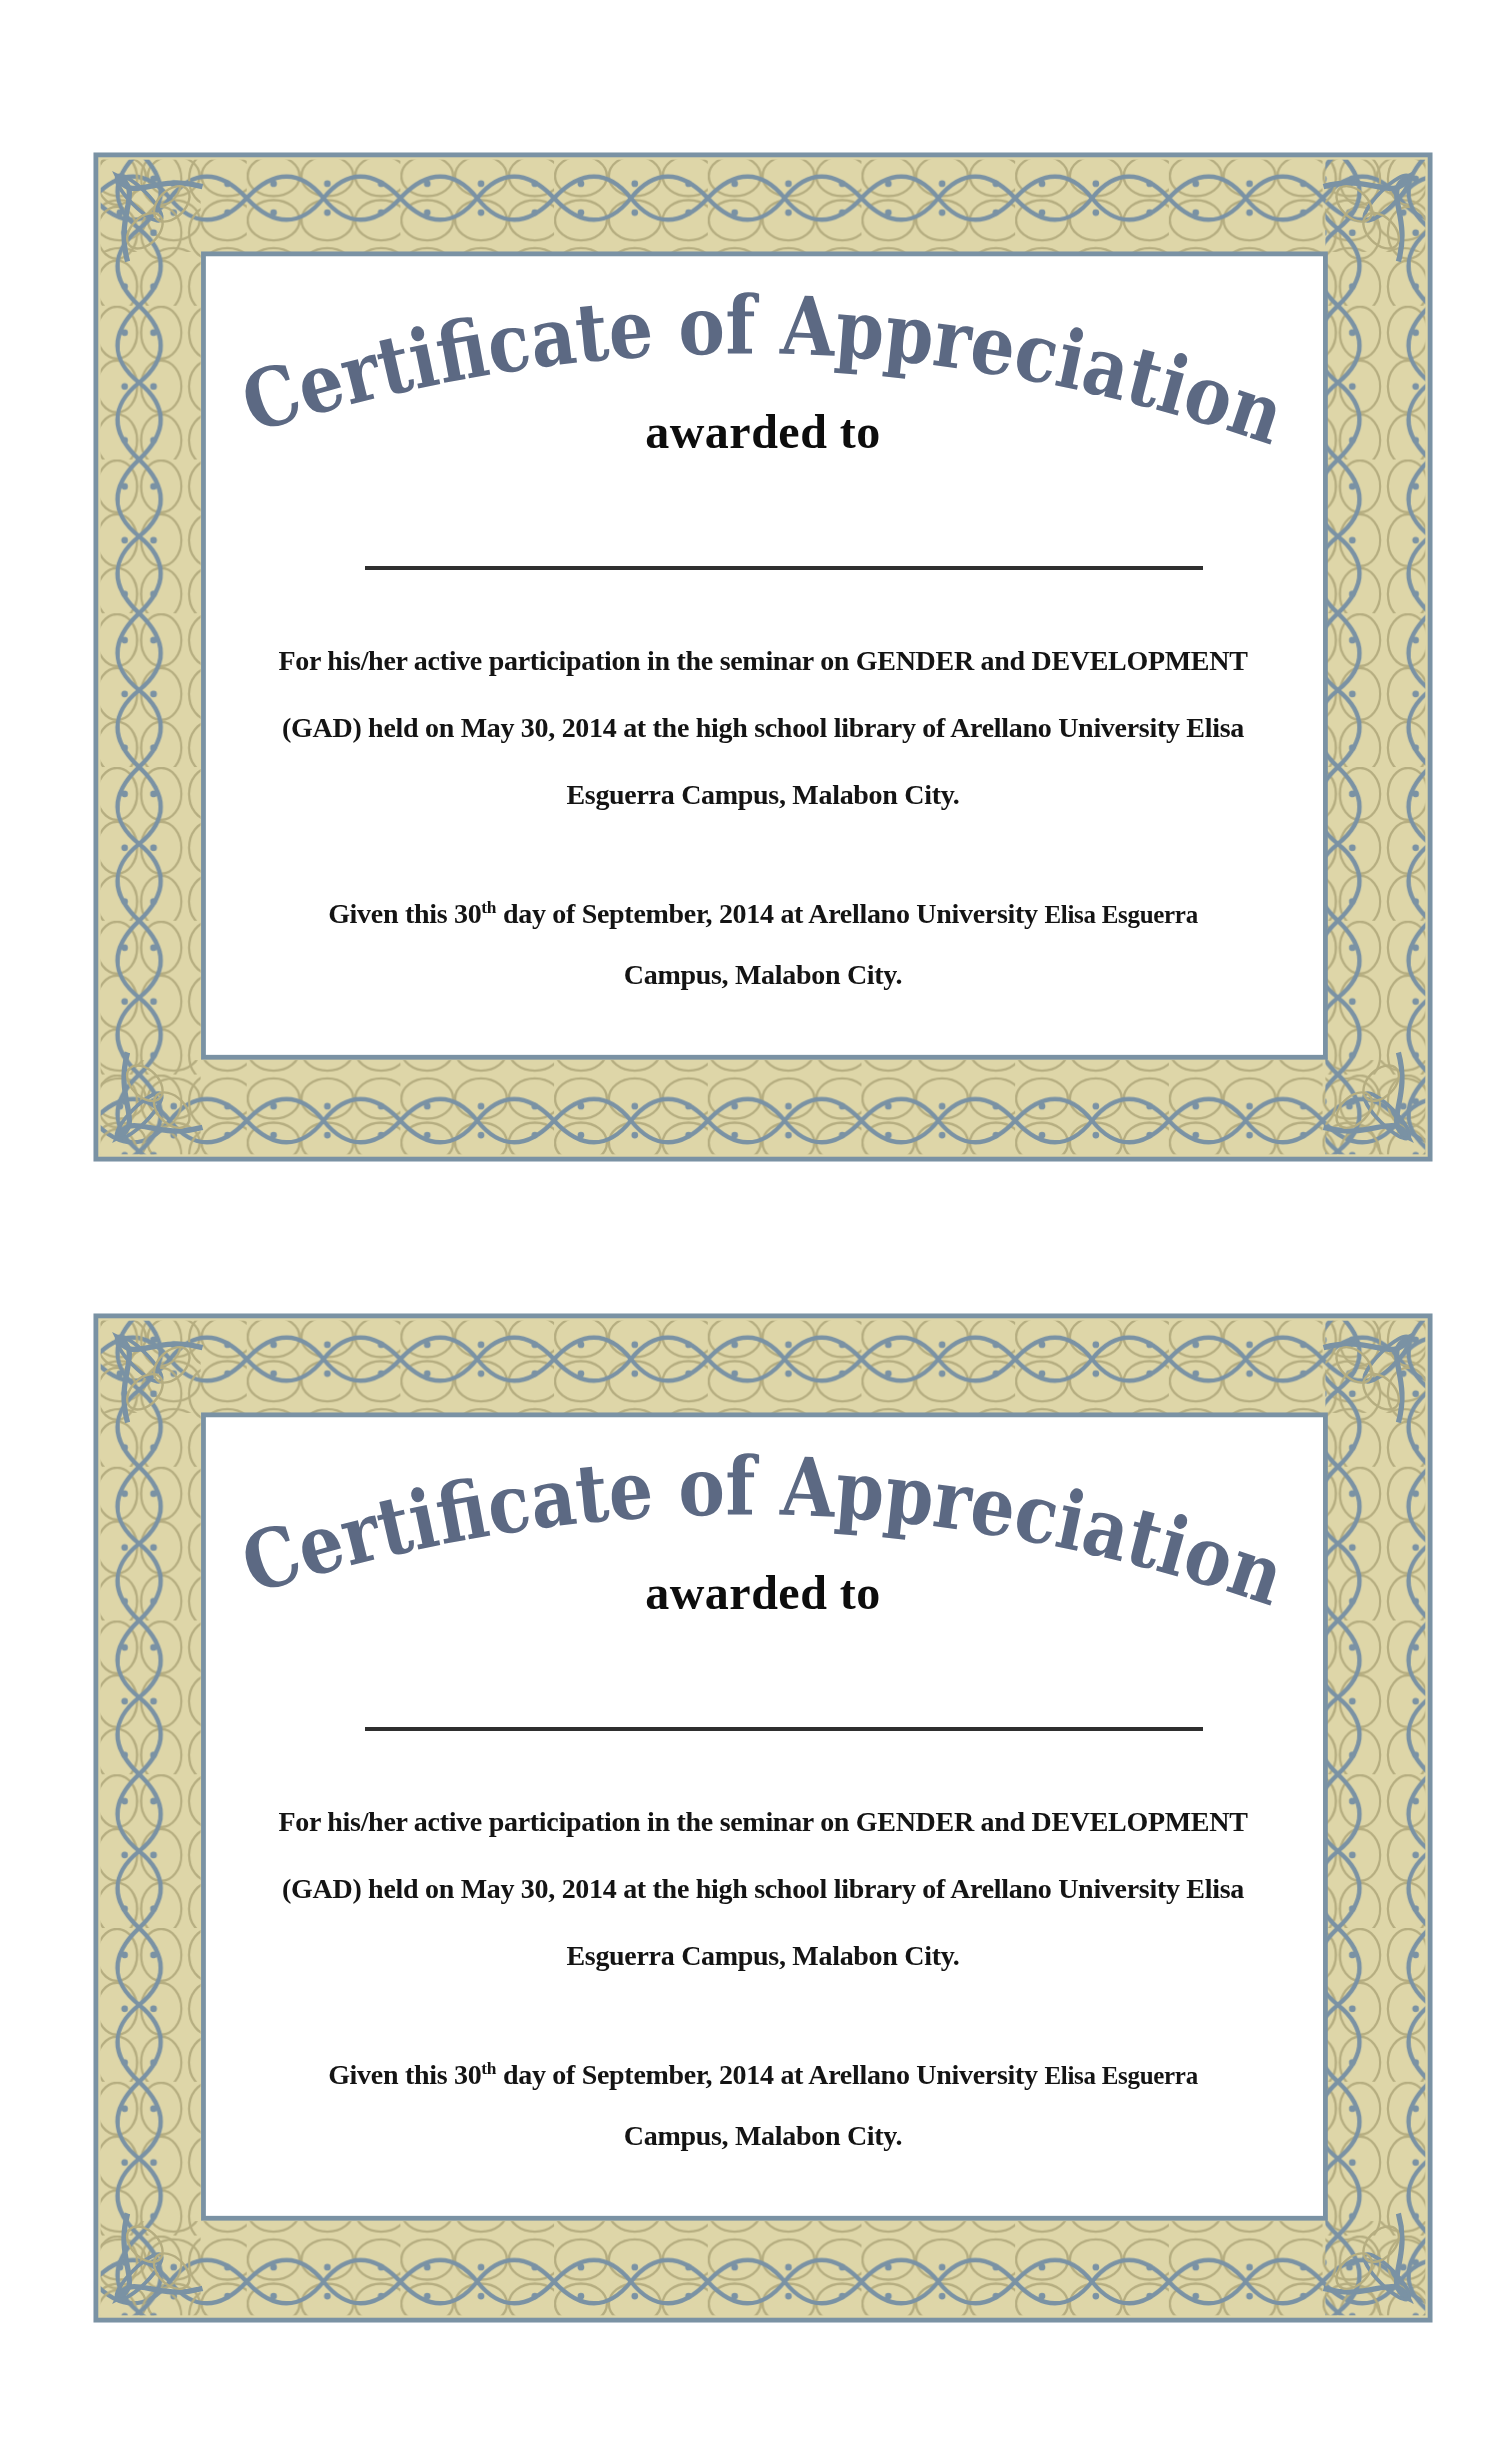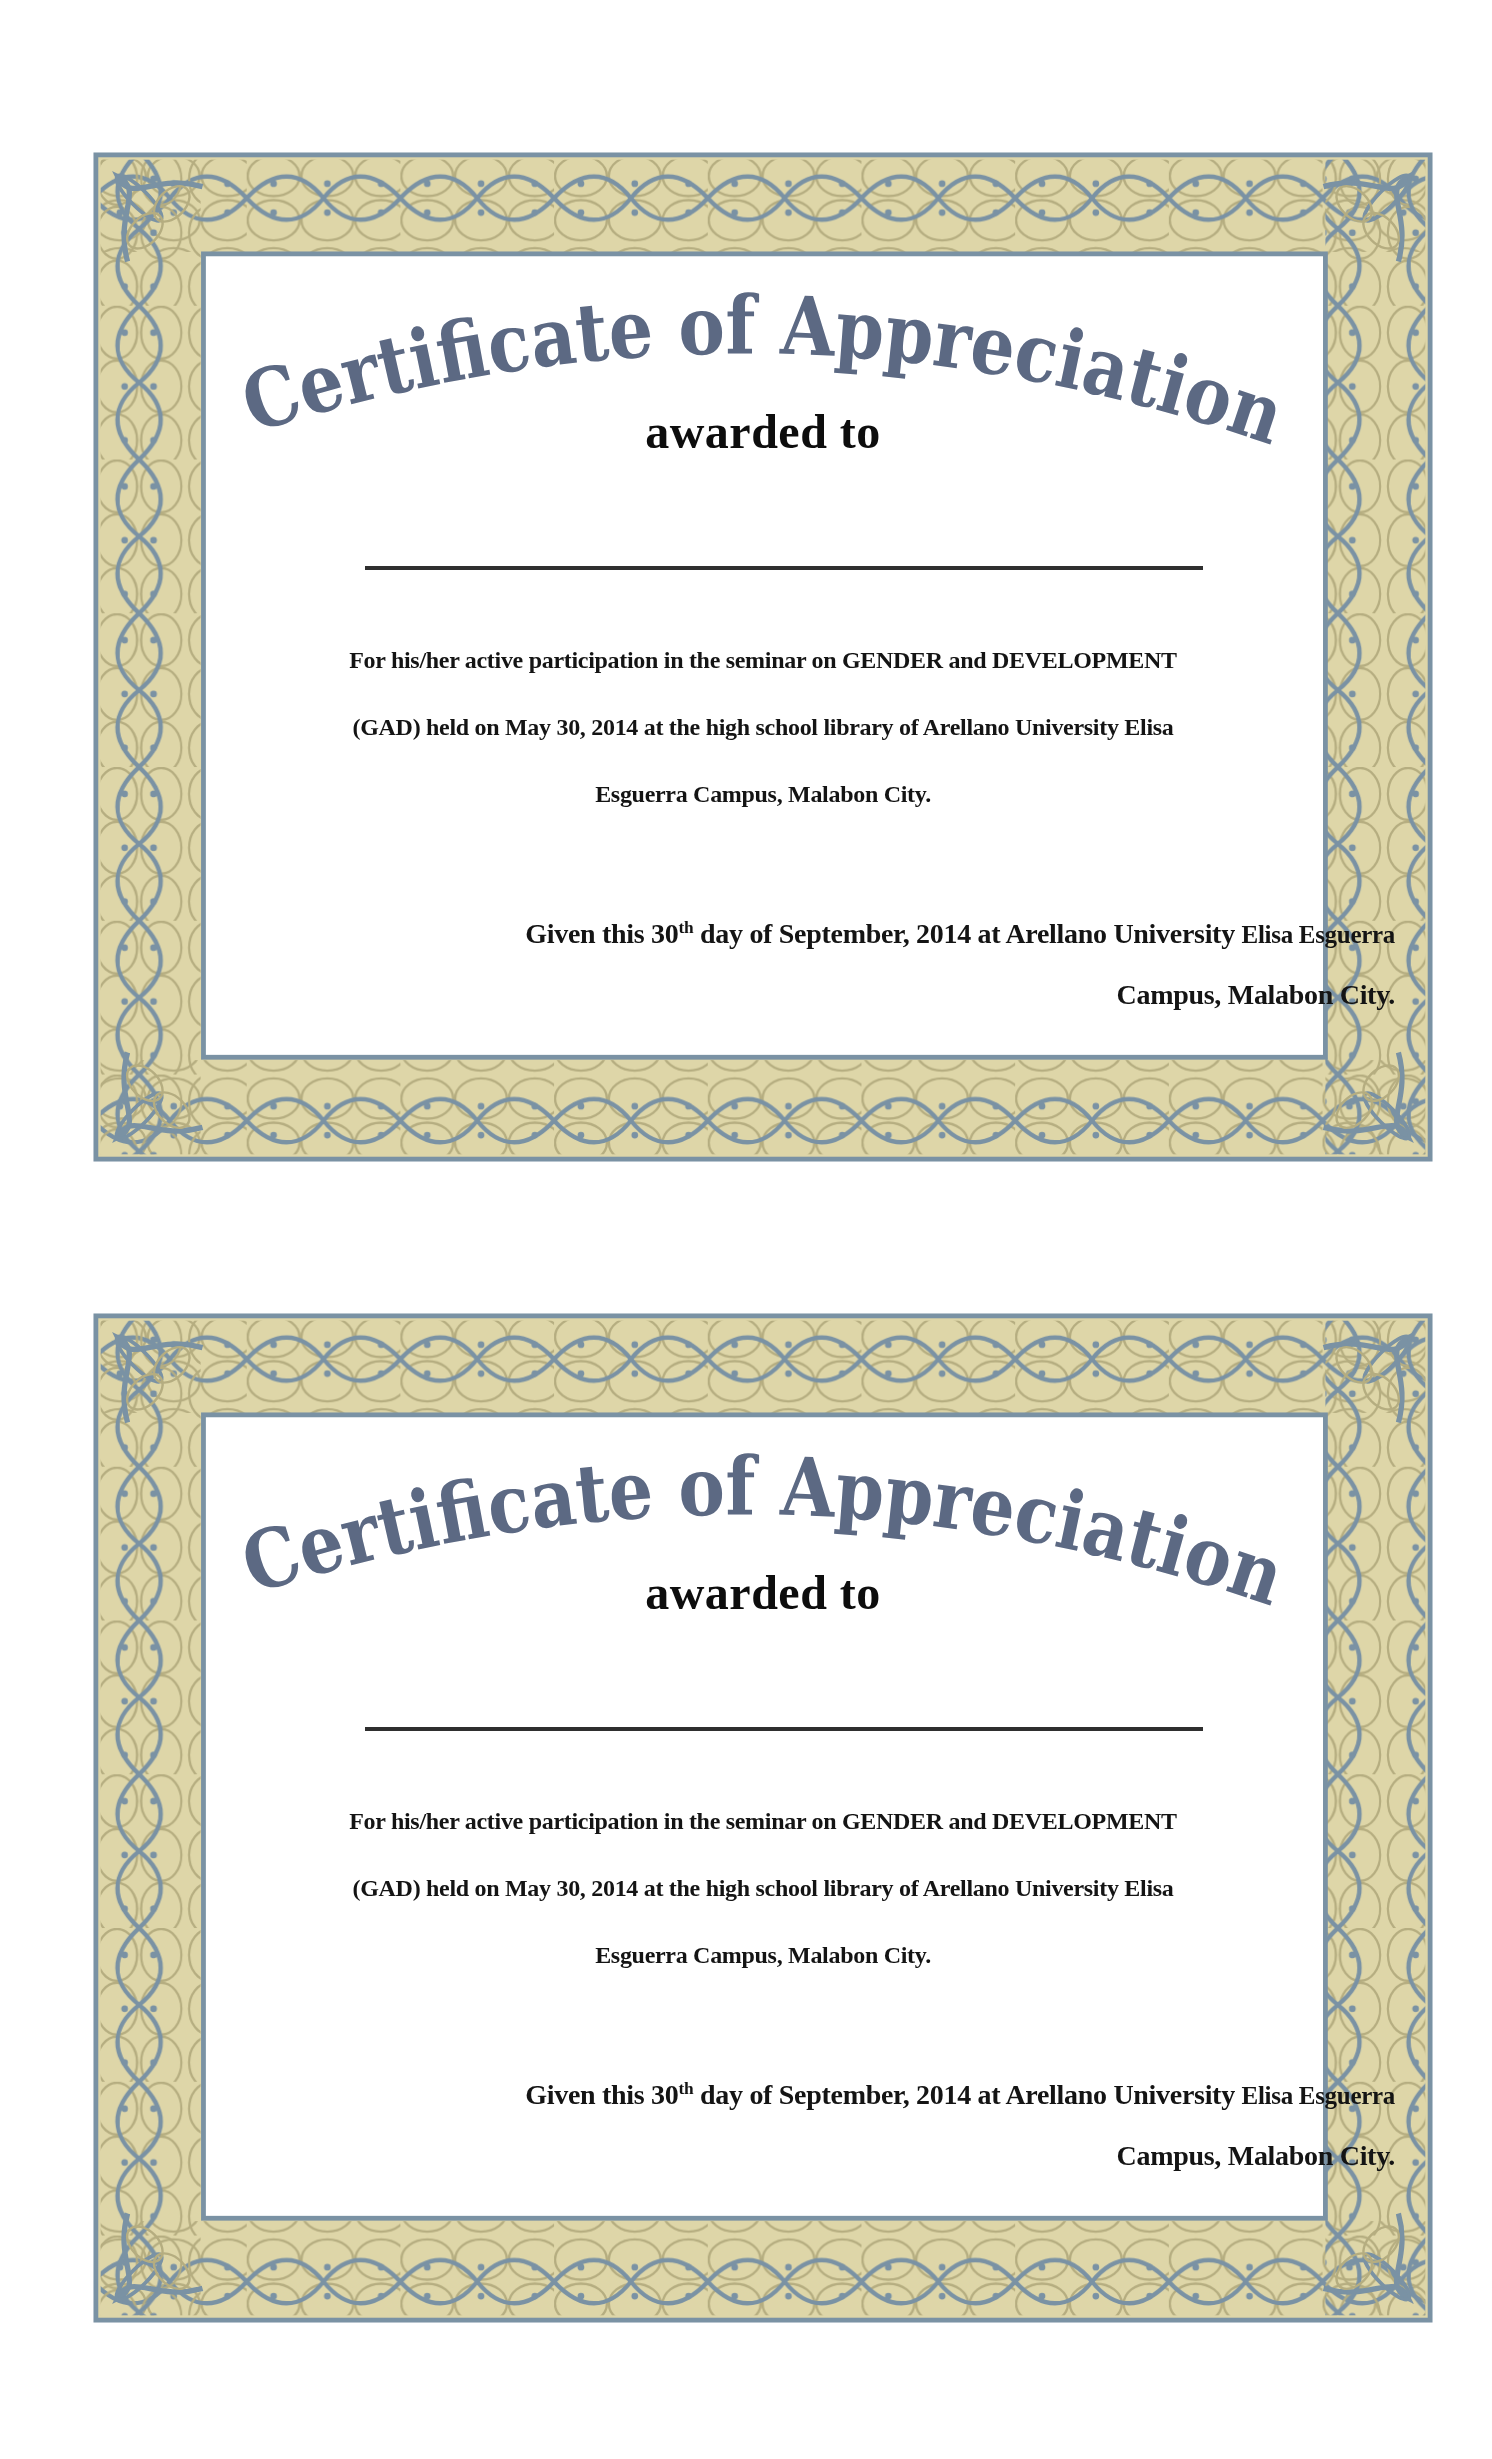--- a/index.html
+++ b/index.html
@@ -54,29 +54,29 @@
     width:838px;height:3.8px;
     background:var(--underline);
   }
   .body-block{
     position:absolute;top:475px;left:38px;right:38px;
     text-align:center;
   }
   .body-block p{
     margin:0;
     font-weight:700;
-    font-size:24px;
+    font-size:28px;
     line-height:67px;
     letter-spacing:-0.3px;
     color:var(--text);
     white-space:nowrap;
   }
   .given-block{
-    position:absolute;top:752px;left:38px;right:38px;
-    text-align:right;
+    position:absolute;top:732px;left:38px;right:38px;
+    text-align:center;
     font-weight:700;
     font-size:28px;
     line-height:60px;
     letter-spacing:-0.3px;
     color:var(--text);
     white-space:nowrap;
   }
   .given-block sup{
     font-size:0.62em;
     vertical-align:super;

